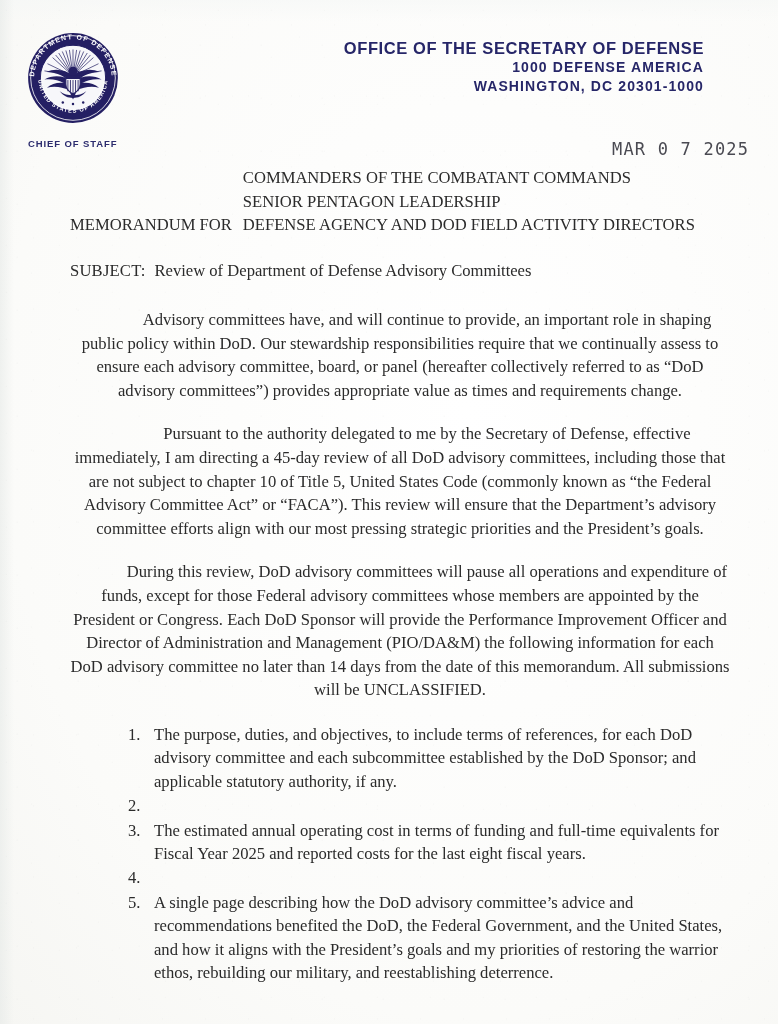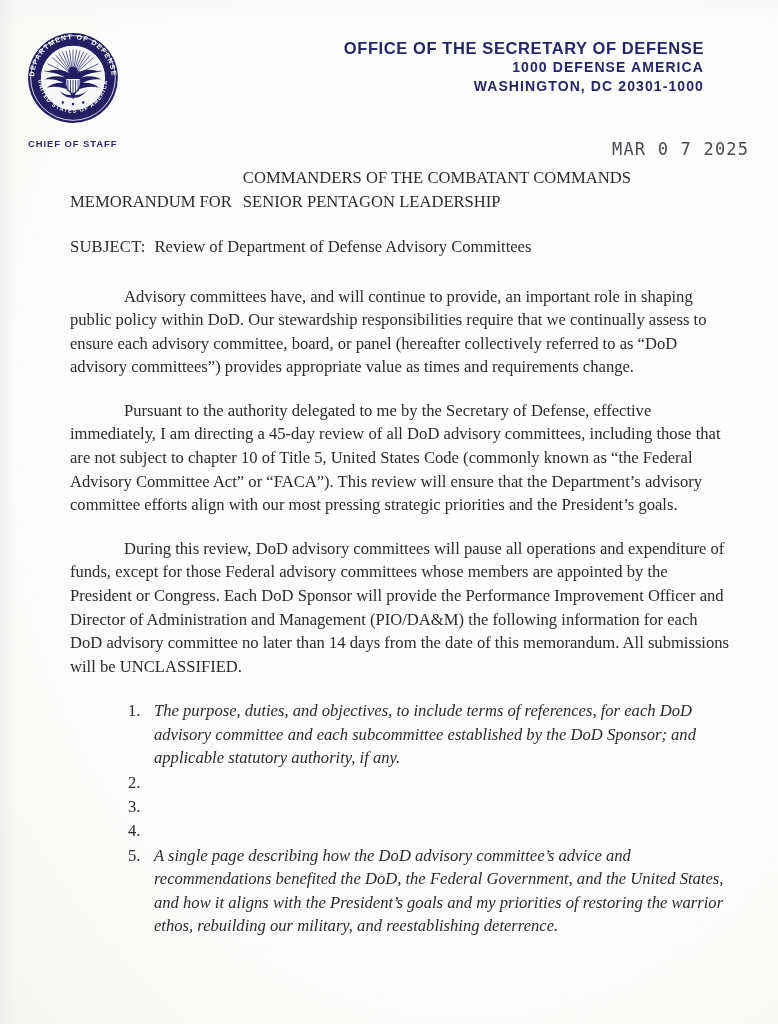--- a/index.html
+++ b/index.html
@@ -111,21 +111,21 @@
 
   .subject {
     margin-top: 22px;
   }
   .subject-label { letter-spacing: 0.2px; }
   .subject-text { margin-left: 9px; }
 
   .para {
     margin-top: 20px;
     text-indent: 54px;
-    text-align: left;
+    text-align: center;
     line-height: 23.6px;
   }
   .para.p1 { margin-top: 26px; }
 
   .list {
     margin: 21px 0 0 0;
     padding: 0;
     list-style: none;
   }
   .list li {
@@ -133,21 +133,21 @@
     align-items: flex-start;
     margin-bottom: 1px;
     padding-left: 58px;
     line-height: 23.4px;
   }
   .list .num {
     width: 26px;
     flex: 0 0 26px;
     text-align: left;
   }
-  .list .txt { flex: 1 1 auto; font-style: italic; }
+  .list .txt { flex: 1 1 auto; }
 </style>
 </head>
 <body>
 
 <div class="page">
 
   <div class="paper-tint"></div>
 
   <div class="seal">
     <svg viewBox="0 0 200 200" xmlns="http://www.w3.org/2000/svg">
@@ -236,20 +236,21 @@
 
   <div class="datestamp">MAR 0 7 2025</div>
 
   <div class="body-wrap">
 
     <div class="memo-for">
       <div class="memo-for-label">MEMORANDUM FOR</div>
       <div class="memo-for-lines">
         <div>COMMANDERS OF THE COMBATANT COMMANDS</div>
         <div>SENIOR PENTAGON LEADERSHIP</div>
+        <div>DEFENSE AGENCY AND DOD FIELD ACTIVITY DIRECTORS</div>
       </div>
     </div>
 
     <div class="subject">
       <span class="subject-label">SUBJECT:</span><span class="subject-text">Review of Department of Defense Advisory Committees</span>
     </div>
 
     <p class="para p1">Advisory committees have, and will continue to provide, an important role in shaping public policy within DoD.  Our stewardship responsibilities require that we continually assess to ensure each advisory committee, board, or panel (hereafter collectively referred to as “DoD advisory committees”) provides appropriate value as times and requirements change.</p>
     <p class="para">Pursuant to the authority delegated to me by the Secretary of Defense, effective immediately, I am directing a 45-day review of all DoD advisory committees, including those that are not subject to chapter 10 of Title 5, United States Code (commonly known as “the Federal Advisory Committee Act” or “FACA”).  This review will ensure that the Department’s advisory committee efforts align with our most pressing strategic priorities and the President’s goals.</p>
     <p class="para">During this review, DoD advisory committees will pause all operations and expenditure of funds, except for those Federal advisory committees whose members are appointed by the President or Congress.  Each DoD Sponsor will provide the Performance Improvement Officer and Director of Administration and Management (PIO/DA&amp;M) the following information for each DoD advisory committee no later than 14 days from the date of this memorandum.  All submissions will be UNCLASSIFIED.</p>
@@ -257,20 +258,21 @@
     <ol class="list">
       <li>
         <span class="num">1.</span>
         <span class="txt">The purpose, duties, and objectives, to include terms of references, for each DoD advisory committee and each subcommittee established by the DoD Sponsor; and applicable statutory authority, if any.</span>
       </li>
       <li>
         <span class="num">2.</span>
       </li>
       <li>
         <span class="num">3.</span>
+        <span class="txt">The estimated annual operating cost in terms of funding and full-time equivalents for Fiscal Year 2025 and reported costs for the last eight fiscal years.</span>
       </li>
       <li>
         <span class="num">4.</span>
       </li>
       <li>
         <span class="num">5.</span>
         <span class="txt">A single page describing how the DoD advisory committee’s advice and recommendations benefited the DoD, the Federal Government, and the United States, and how it aligns with the President’s goals and my priorities of restoring the warrior ethos, rebuilding our military, and reestablishing deterrence.</span>
       </li>
 
     </ol>

